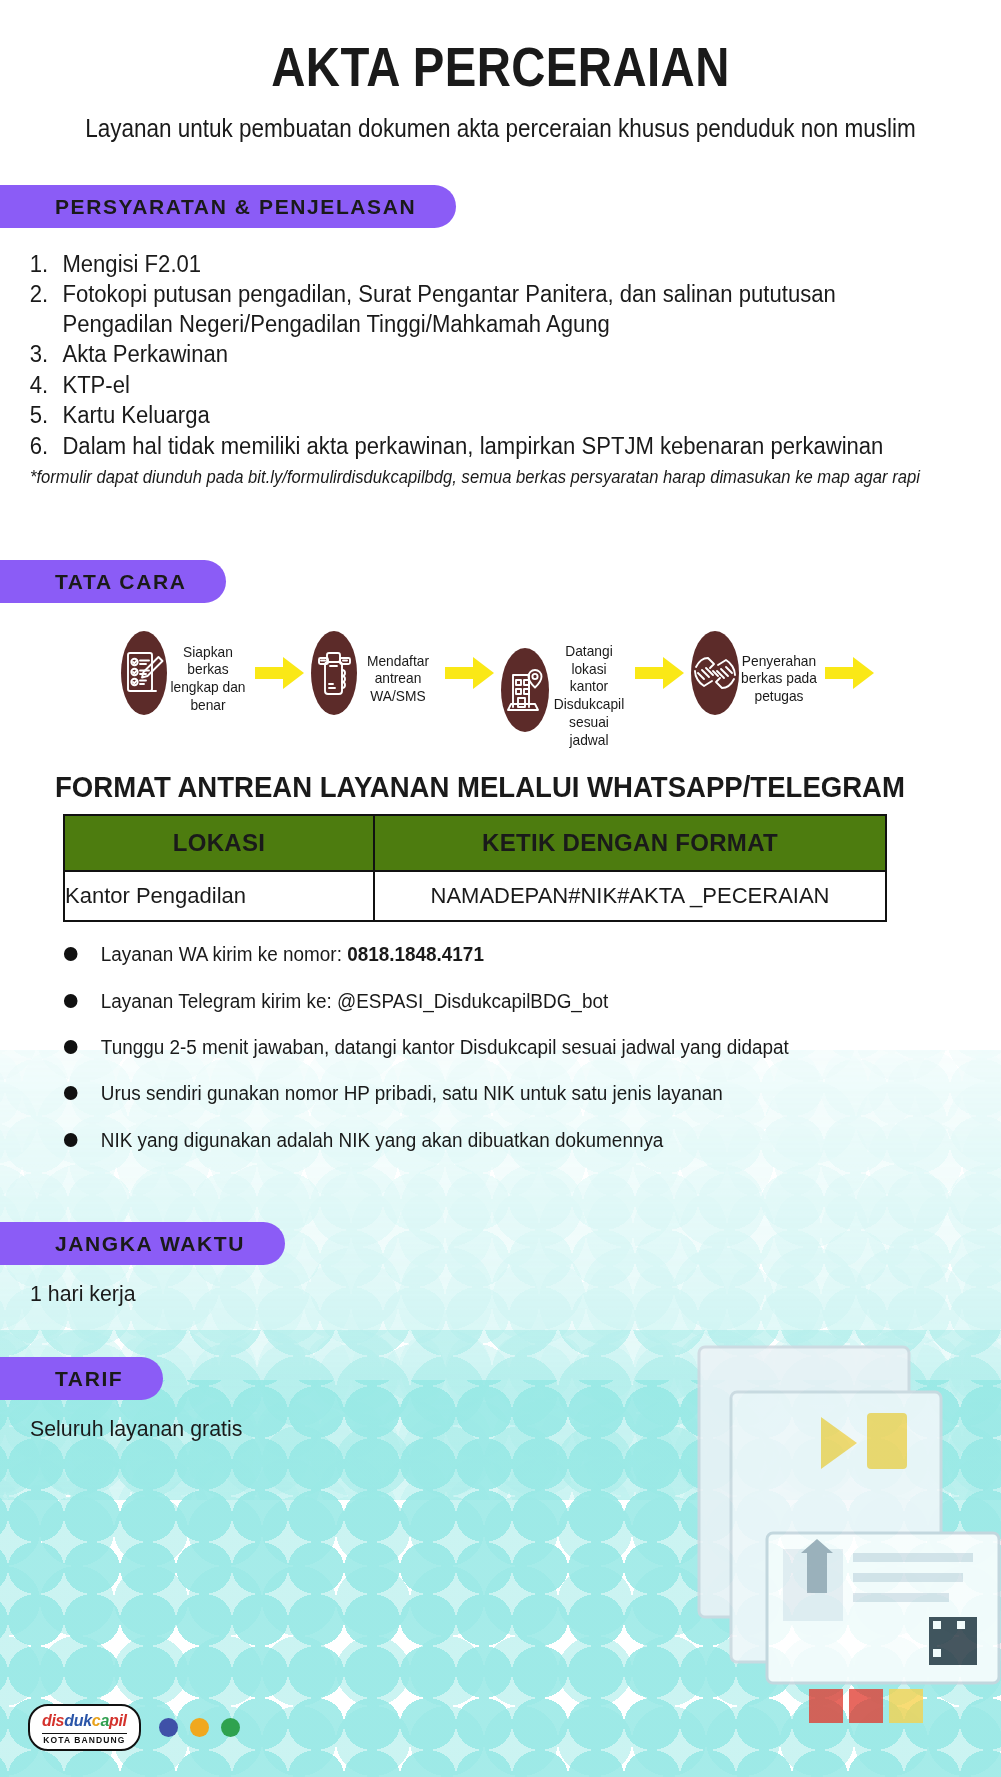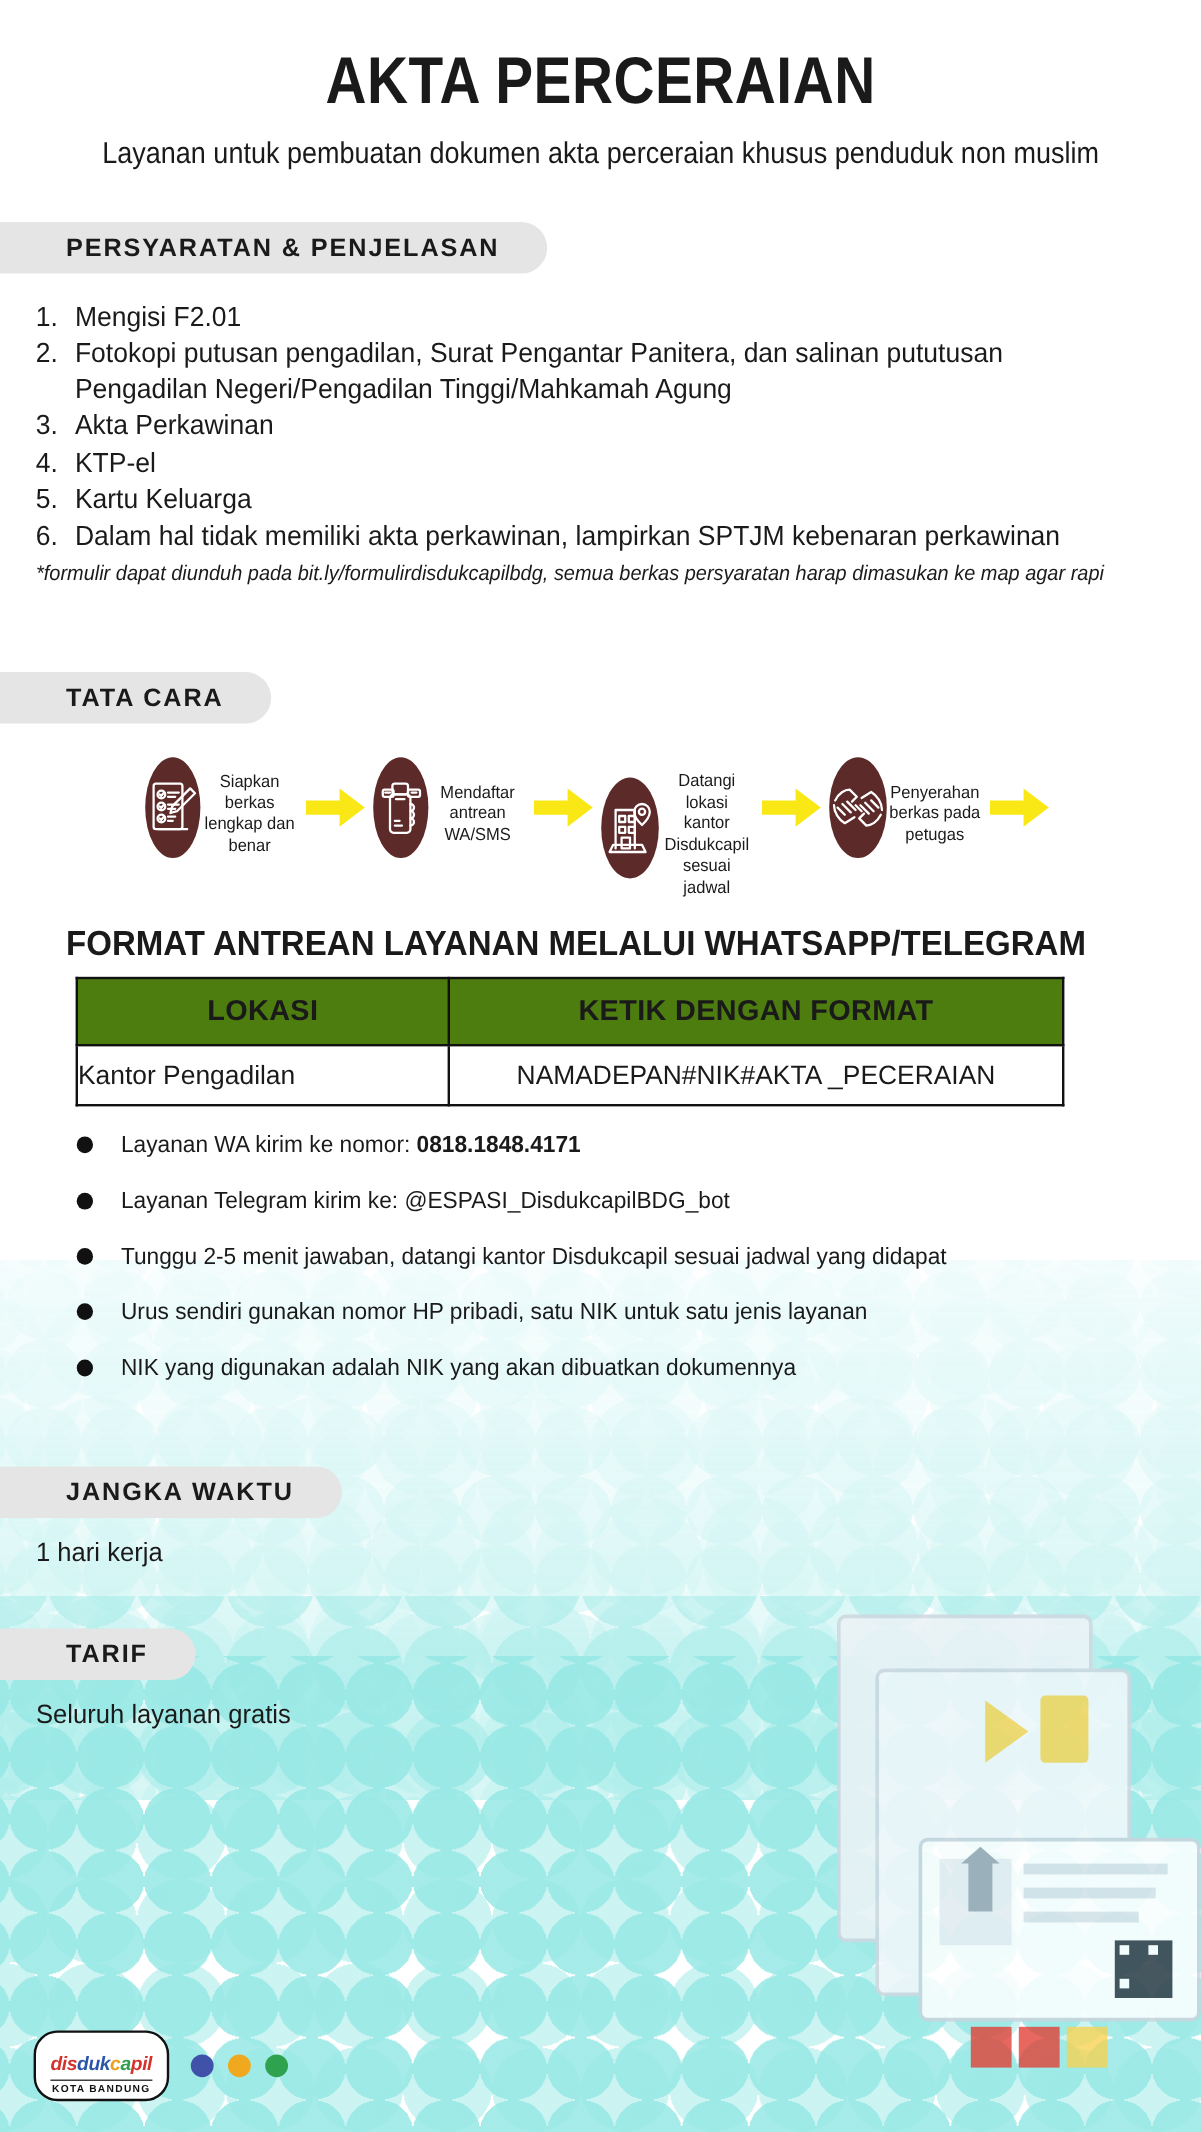--- a/index.html
+++ b/index.html
@@ -43,21 +43,21 @@
     margin:40px 0 0 0;line-height:1;transform:scaleX(.86);transform-origin:center;
     font-family:"Liberation Sans Narrow","Liberation Sans",sans-serif;
   }
   .subtitle{
     text-align:center;font-size:25px;margin:18px 0 0 0;line-height:1.2;
     transform:scaleX(.9);transform-origin:center;font-weight:400;
   }
 
   
   .pill{
-    display:inline-block;background:#e5e5e5;border-radius:0 26px 26px 0;
+    display:inline-block;background:#8b5cf6;border-radius:0 26px 26px 0;
     font-weight:700;font-size:21px;letter-spacing:1.6px;color:#1a1a1a;
     padding:11px 40px 11px 0;line-height:1;
   }
   .pill-wrap{margin-left:0;}
   .pill .pill-text{display:inline-block;padding-left:55px;}
 
   
   ol.req{margin:22px 0 0 0;padding:0 30px 0 24px;list-style:none;counter-reset:r;}
   ol.req li{
     counter-increment:r;position:relative;padding-left:40px;
@@ -115,21 +115,21 @@
   ul.notes li b{font-weight:700;}
 
   
   .plain{font-size:22px;margin:16px 0 0 30px;transform:scaleX(.97);transform-origin:left;}
   .gap-lg{height:48px;}
 
   
   .footer{position:absolute;left:28px;bottom:26px;display:flex;align-items:center;z-index:4;}
   .logo{
     border:2.5px solid #111;border-radius:20px;background:#fff;
-    padding:19px 12px 4px 12px;display:flex;flex-direction:column;align-items:center;
+    padding:7px 12px 4px 12px;display:flex;flex-direction:column;align-items:center;
   }
   .logo-word{font-size:16px;font-weight:700;font-style:italic;line-height:1;letter-spacing:-.3px;}
   .logo-word .c1{color:#d4322c}.logo-word .c2{color:#2b55a8}.logo-word .c3{color:#e8a21c}
   .logo-word .c4{color:#2f9e4f}.logo-word .c5{color:#d4322c}
   .logo-sub{
     font-size:8.5px;font-weight:700;letter-spacing:1.1px;margin-top:4px;color:#111;
     border-top:1.5px solid #111;padding-top:1px;width:100%;text-align:center;
   }
   .dots{display:flex;align-items:center;margin-left:18px;}
   .dots span{width:19px;height:19px;border-radius:50%;display:block;margin-right:12px;}

